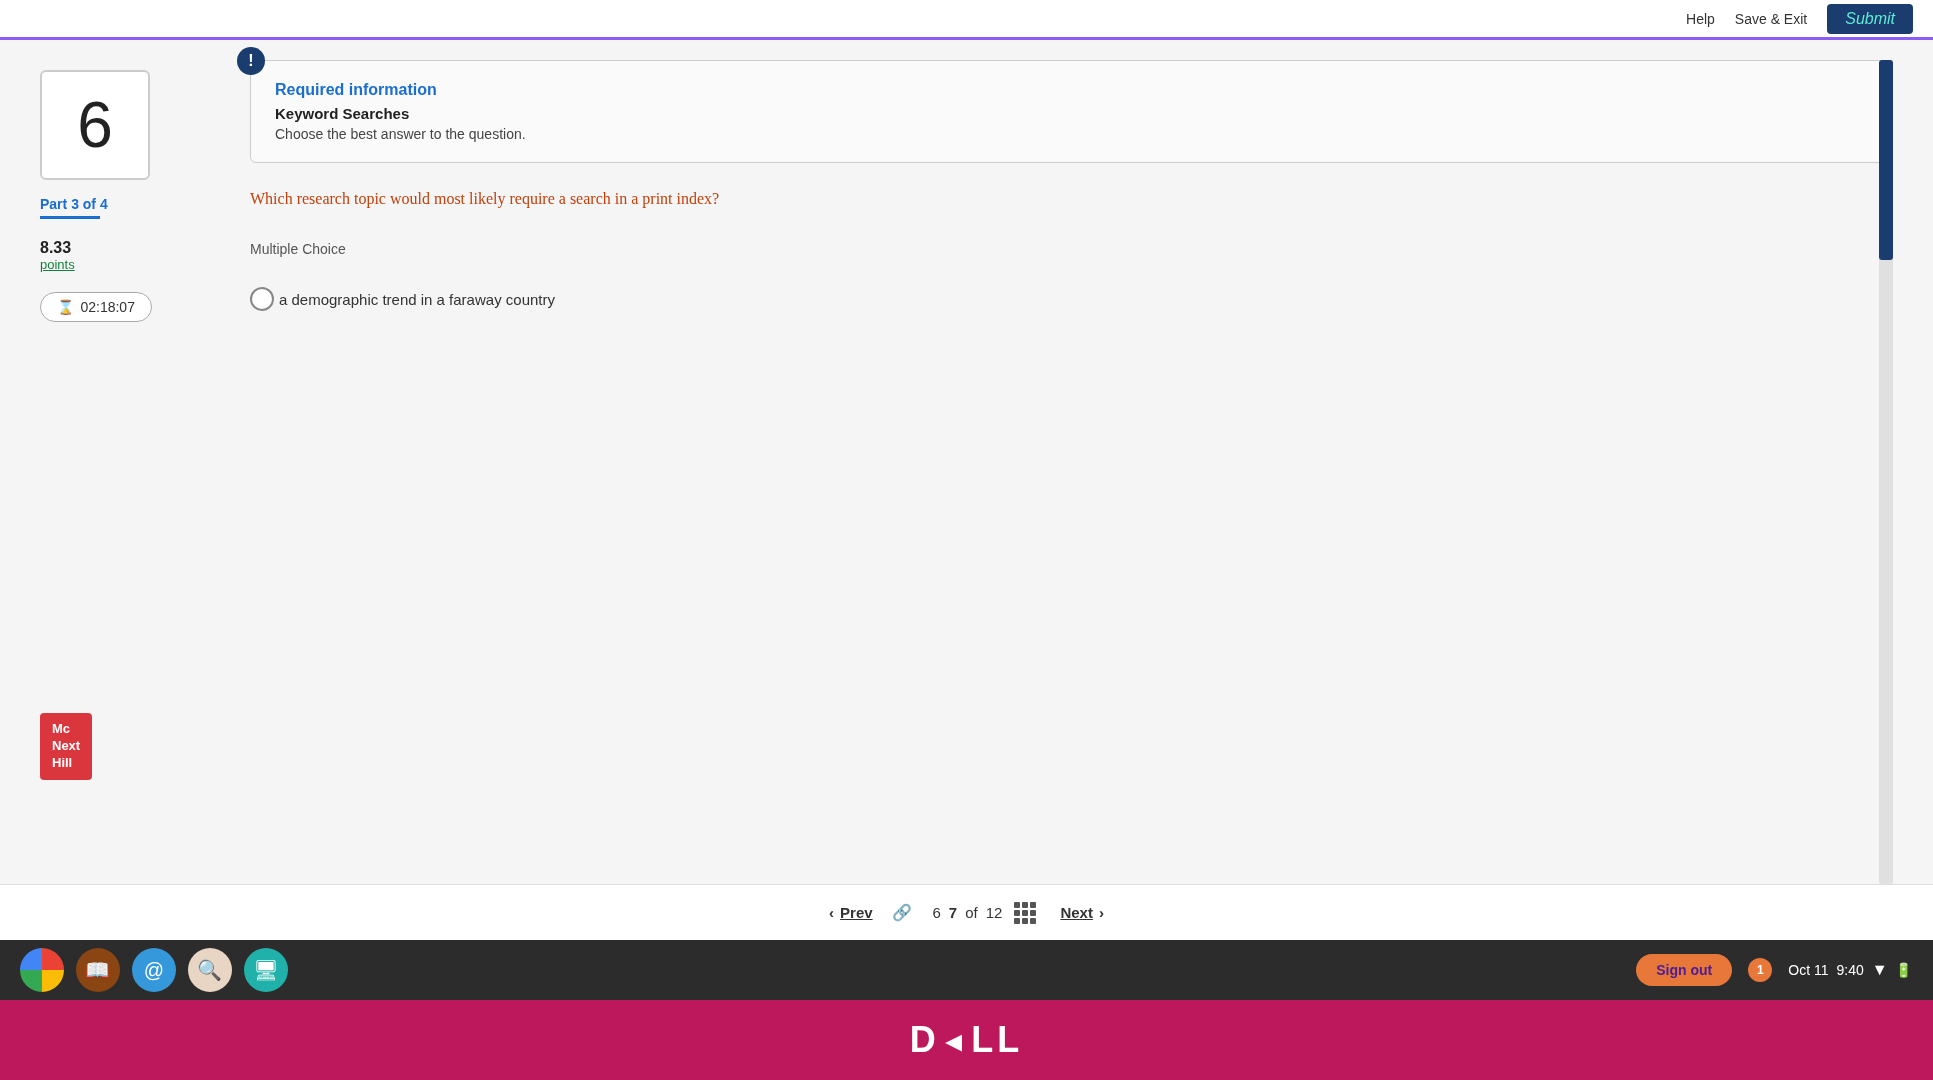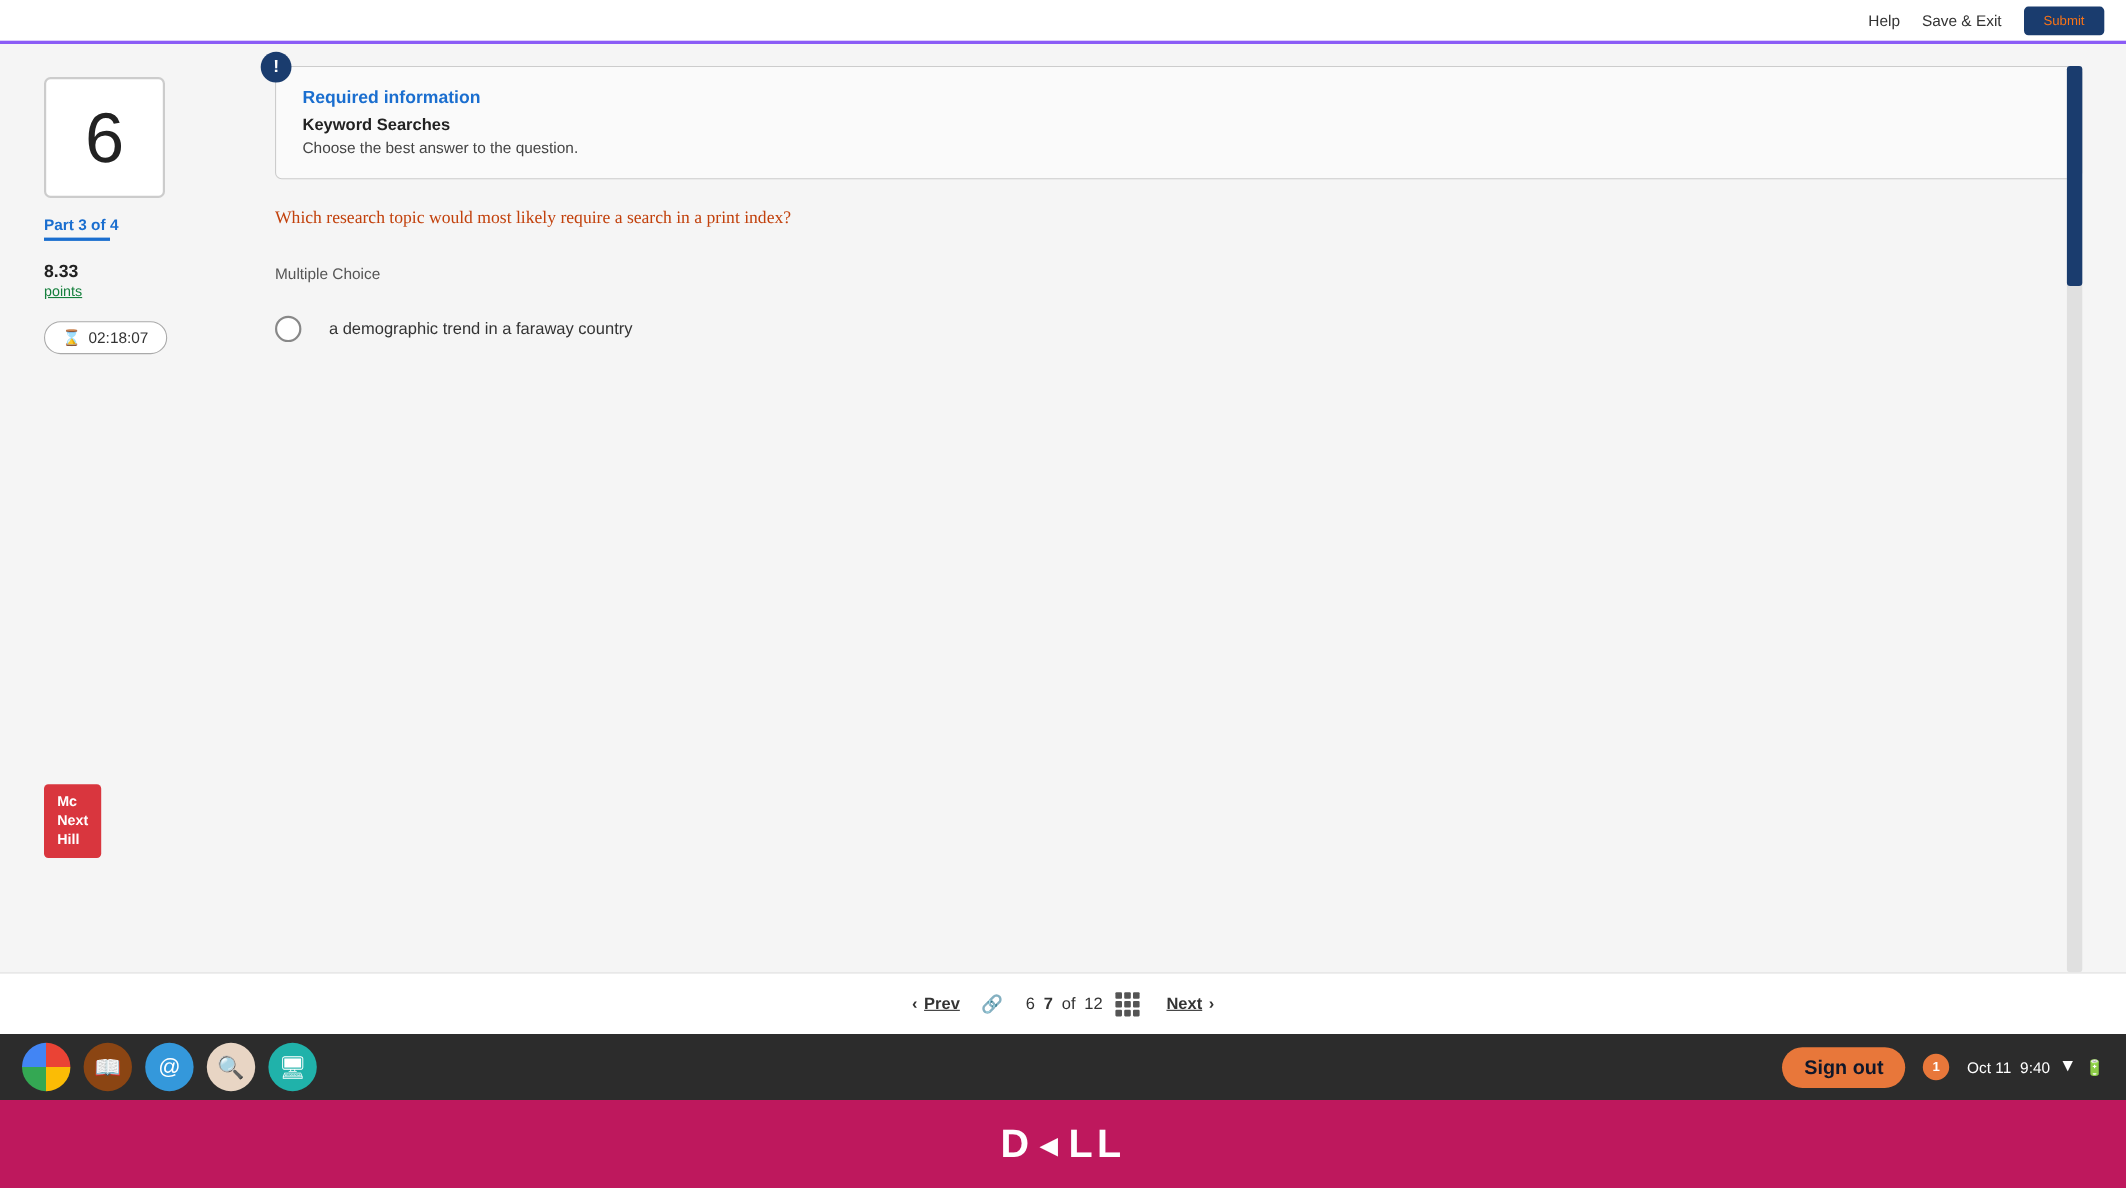--- a/index.html
+++ b/index.html
@@ -27,26 +27,27 @@
     }
     .top-bar-btn {
       font-size: 14px;
       color: #333;
       cursor: pointer;
       background: none;
       border: none;
     }
     .submit-btn {
       background: #1a3c6e;
-      color: #f97316;
+      color: #5eead4;
       padding: 6px 18px;
       border-radius: 4px;
       border: none;
-      font-size: 12px;
+      font-size: 16px;
       cursor: pointer;
+      font-style: italic;
     }
 
     
     .main-content {
       flex: 1;
       background: #f5f5f5;
       display: flex;
       padding: 20px 40px 0 40px;
       position: relative;
       overflow: hidden;
@@ -194,21 +195,21 @@
     .question-type {
       font-size: 14px;
       color: #555;
       margin-bottom: 30px;
     }
 
     
     .answer-option {
       display: flex;
       align-items: center;
-      gap: 25px;
+      gap: 5px;
       margin-bottom: 18px;
     }
 
     .radio-circle {
       width: 24px;
       height: 24px;
       border-radius: 50%;
       border: 2px solid #888;
       flex-shrink: 0;
       background: #fff;
@@ -335,25 +336,25 @@
 
     .taskbar-right {
       margin-left: auto;
       display: flex;
       align-items: center;
       gap: 16px;
     }
 
     .sign-out-btn {
       background: #e8773a;
-      color: #0f172a;
+      color: #4c1d95;
       padding: 8px 20px;
       border-radius: 20px;
       border: none;
-      font-size: 18px;
+      font-size: 14px;
       cursor: pointer;
       font-weight: bold;
     }
 
     .taskbar-status {
       color: #fff;
       font-size: 14px;
       display: flex;
       align-items: center;
       gap: 8px;

